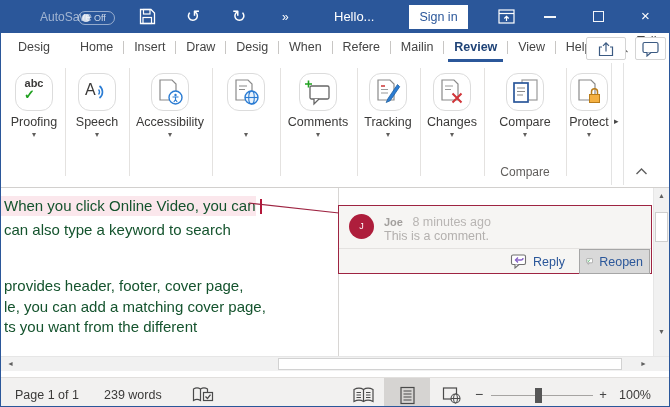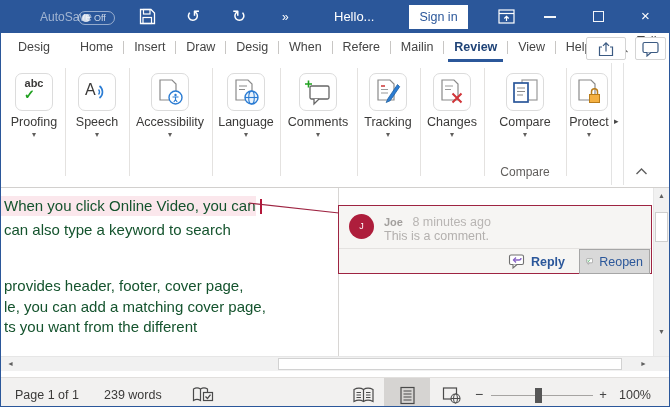--- a/index.html
+++ b/index.html
@@ -37,21 +37,21 @@
   #tellme{display:flex;align-items:center;gap:8px;margin-left:14px;font-size:13px;color:#444;}
   .tabbtn{position:absolute;top:36px;height:23px;border:1px solid #d4d4d4;border-radius:2px;
        background:#fff;display:flex;align-items:center;justify-content:center;}
   #share-btn{left:585px;width:40px;}
   #comment-btn{left:634px;width:31px;}
 
   
   #ribbon{left:0;top:61px;width:100%;height:126px;background:#fff;border-bottom:1px solid #d2d0ce;}
   .rbtn{position:absolute;top:0;width:80px;height:120px;text-align:center;}
   .rico{position:absolute;top:11px;left:21px;width:38px;height:38px;border:1px solid #dcdcdc;
-       border-radius:7px;background:#fff;}
+       border-radius:12px;background:#fff;}
   .rlabel{position:absolute;top:53px;width:100%;font-size:12.5px;color:#3b3a39;white-space:nowrap;}
   .rarrow{position:absolute;top:68px;width:100%;font-size:8px;color:#605e5c;}
   .rsep{position:absolute;top:6px;width:1px;height:108px;background:#e4e2e0;}
   #compare-group-label{top:103px;left:484px;width:80px;text-align:center;font-size:12px;color:#605e5c;}
   #ribbon-more{left:610px;top:1px;width:13px;height:122px;background:#fff;border-left:1px solid #e3e3e3;
        border-right:1px solid #e3e3e3;text-align:center;}
   #ribbon-more span{position:absolute;top:53px;left:2px;font-size:9px;color:#444;}
   #collapse-ribbon{left:634px;top:105px;}
   
   .ic-abc{position:absolute;top:3px;left:0;width:100%;text-align:center;font-size:11px;font-weight:bold;color:#3b3a39;}
@@ -71,21 +71,21 @@
   #card{left:337px;top:17px;width:314px;height:69px;background:#f6f5f3;border:1px solid #9e2442;}
   #avatar{position:absolute;left:10px;top:8px;width:25px;height:25px;border-radius:50%;background:#ae1e3c;
        color:#fff;font-size:9px;text-align:center;line-height:25px;}
   #author-line{position:absolute;left:45px;top:6px;white-space:nowrap;}
   #author-name{font-weight:bold;font-size:11px;color:#a29f9d;}
   #timestamp{font-size:12.5px;color:#b8b5b3;margin-left:5px;}
   #comment-body{position:absolute;left:45px;top:23px;font-size:12.5px;color:#b3b0ae;}
   #card-divider{position:absolute;left:0;top:42px;width:100%;height:1px;background:#e4e2e0;}
   .action{position:absolute;top:43px;height:25px;display:flex;align-items:center;gap:6px;
        font-size:12.5px;color:#2b579a;padding:0 6px;}
-  #reply-btn{right:80px;font-weight:bold;}
+  #reply-btn{right:80px;}
   #reopen-btn{right:1px;width:71px;background:#d9d9d9;border:1px solid #a6a6a6;justify-content:center;}
 
   
   #vscroll{left:652px;top:0;width:16px;height:168px;background:#f1f1f1;border-left:1px solid #e6e6e6;}
   .sbtn{position:absolute;left:0;width:15px;height:16px;font-size:7px;color:#5f5f5f;text-align:center;
        line-height:16px;}
   #vthumb{position:absolute;left:1px;top:24px;width:13px;height:30px;background:#fff;border:1px solid #cfcfcf;}
   #vdown{top:136px;}
 
   
@@ -236,21 +236,20 @@
     <div class="rbtn" style="left:205px">
       <div class="rico">
         <svg class="abs" style="left:5px;top:5px" width="27" height="27" viewBox="0 0 27 27">
           <path d="M3 1 h12 l4 4 v16 h-16 z" fill="#fff" stroke="#8a8a8a" stroke-width="1.2"></path>
           <path d="M6 7 h8 M6 10.5 h6" stroke="#8a8a8a" stroke-width="1.1"></path>
           <circle cx="18.5" cy="18.5" r="6.5" fill="#eaf3fc" stroke="#2b7cd3" stroke-width="1.4"></circle>
           <line x1="12" y1="18.5" x2="25" y2="18.5" stroke="#2b7cd3" stroke-width="1.1"></line>
           <ellipse cx="18.5" cy="18.5" rx="2.8" ry="6.5" fill="none" stroke="#2b7cd3" stroke-width="1.1"></ellipse>
         </svg>
       </div>
-      <div class="rlabel">Language</div>
       <div class="rarrow">▾</div>
     </div>
 
     <div class="rbtn" style="left:277px">
       <div class="rico">
         <svg class="abs" style="left:4px;top:6px" width="29" height="26" viewBox="0 0 29 26">
           <rect x="6" y="6" width="19" height="13" rx="1.5" fill="#fff" stroke="#666" stroke-width="1.3"></rect>
           <path d="M10 19 v5 l5 -5" fill="#fff" stroke="#666" stroke-width="1.3"></path>
           <path d="M1 4 h7 M4.5 0.5 v7" stroke="#21a121" stroke-width="1.6"></path>
         </svg>

